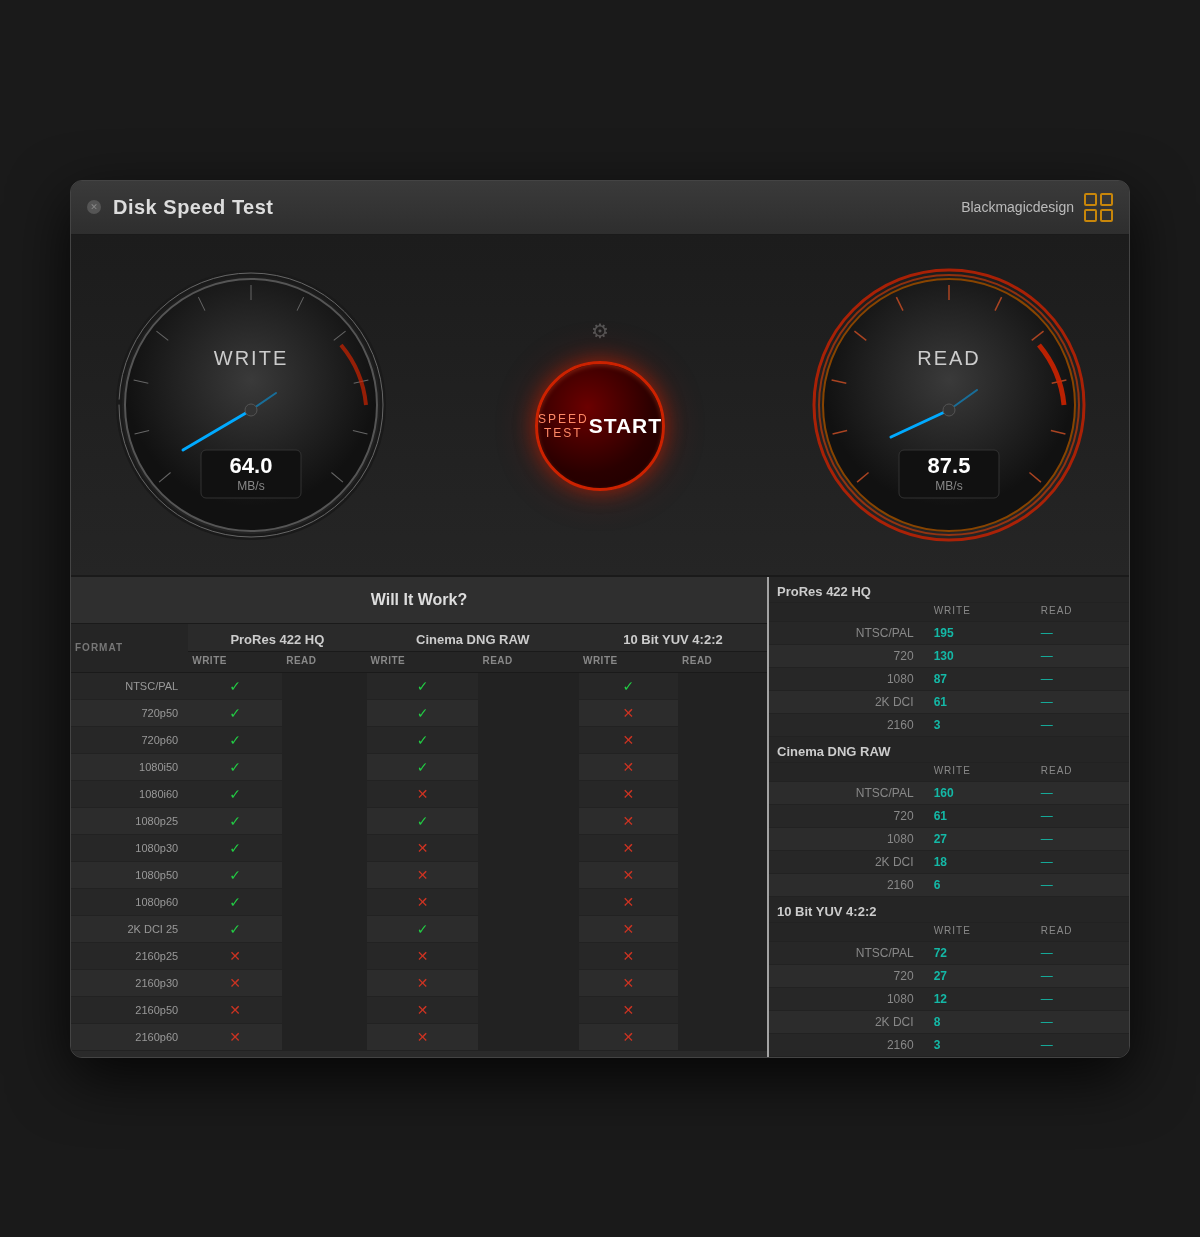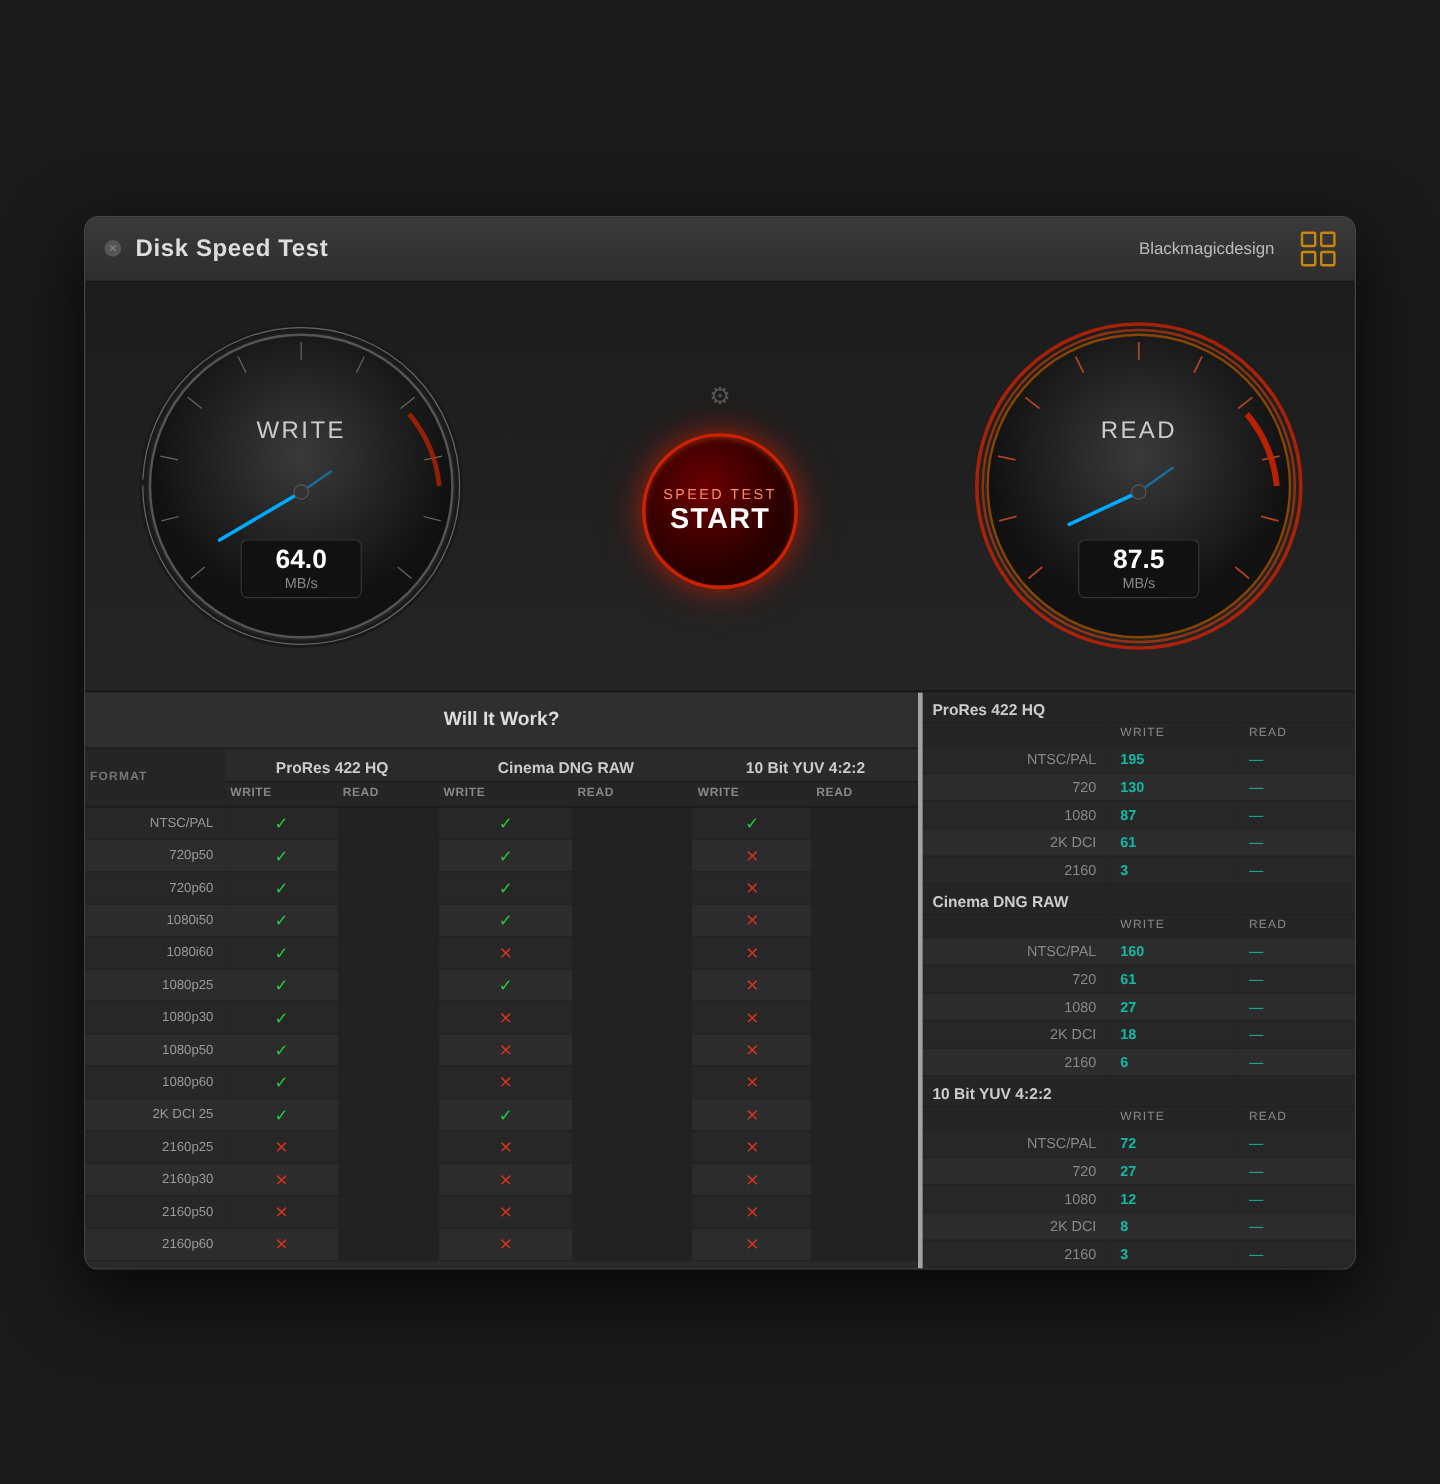--- a/index.html
+++ b/index.html
@@ -43,21 +43,21 @@
     }
     .app-title {
       color: #ddd;
       font-size: 20px;
       font-weight: 700;
       letter-spacing: 0.5px;
     }
     .brand-area {
       display: flex;
       align-items: center;
-      gap: 22px;
+      gap: 10px;
     }
     .brand-name {
       color: #bbb;
       font-size: 14px;
       font-weight: 300;
     }
     .brand-icon {
       display: grid;
       grid-template-columns: 1fr 1fr;
       gap: 3px;
@@ -104,45 +104,45 @@
       margin-bottom: 10px;
     }
     .start-button {
       width: 130px;
       height: 130px;
       border-radius: 50%;
       background: radial-gradient(circle at 40% 35%, #6b0000, #2a0000 60%, #1a0000);
       border: 3px solid #cc2200;
       box-shadow: 0 0 20px rgba(200,30,0,0.6), 0 0 40px rgba(200,30,0,0.3), inset 0 2px 4px rgba(255,100,50,0.3);
       display: flex;
-      flex-direction: column;
+      flex-direction: row;
       align-items: center;
       justify-content: center;
       cursor: pointer;
       color: #ff6644;
     }
     .start-btn-label1 {
       font-size: 12px;
       letter-spacing: 2px;
       color: #ff8866;
     }
     .start-btn-label2 {
-      font-size: 24px;
+      font-size: 21px;
       font-weight: 700;
       color: #fff;
       letter-spacing: 1px;
     }
     
     .data-section {
       display: flex;
       background: #2a2a2a;
     }
     .will-it-work {
       flex: 1;
-      border-right: 4px solid #a3a3a3;
+      border-right: 2px solid #a3a3a3;
       padding: 0;
     }
     .how-fast {
       width: 360px;
       padding: 0;
     }
     .section-header {
       text-align: center;
       padding: 14px;
       font-size: 16px;

